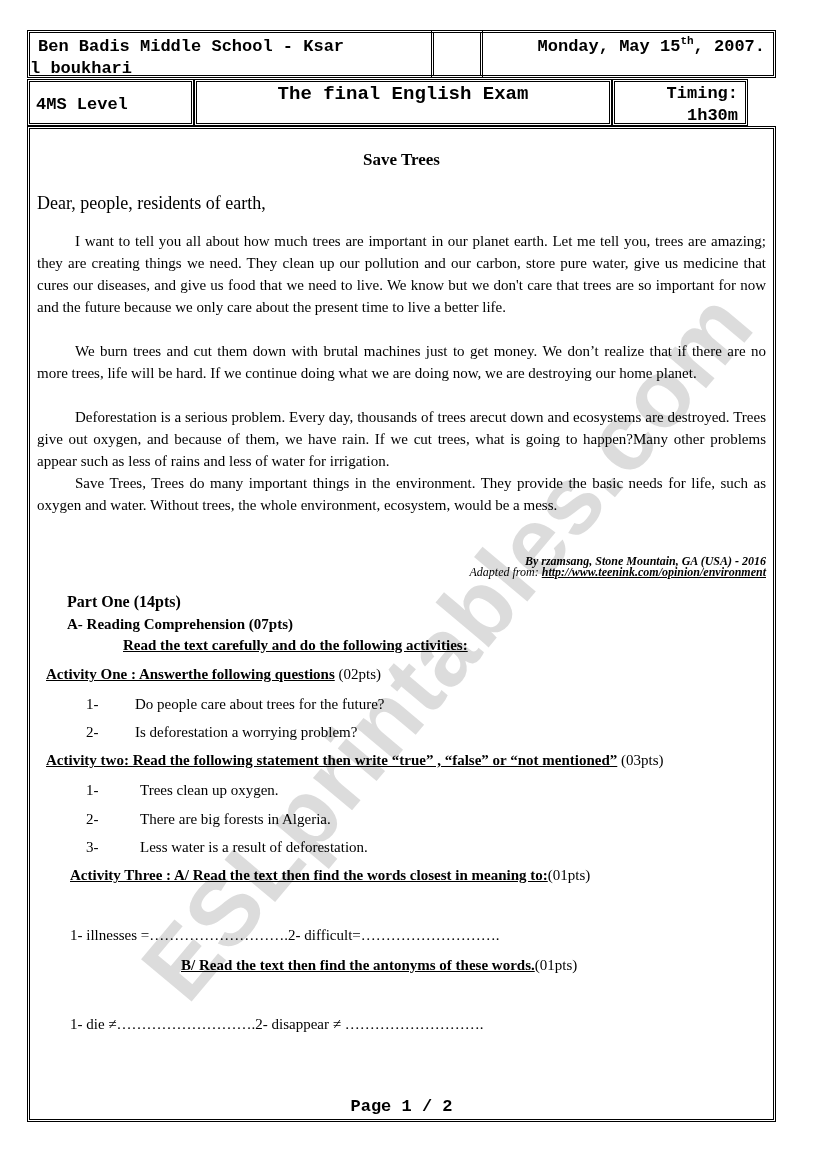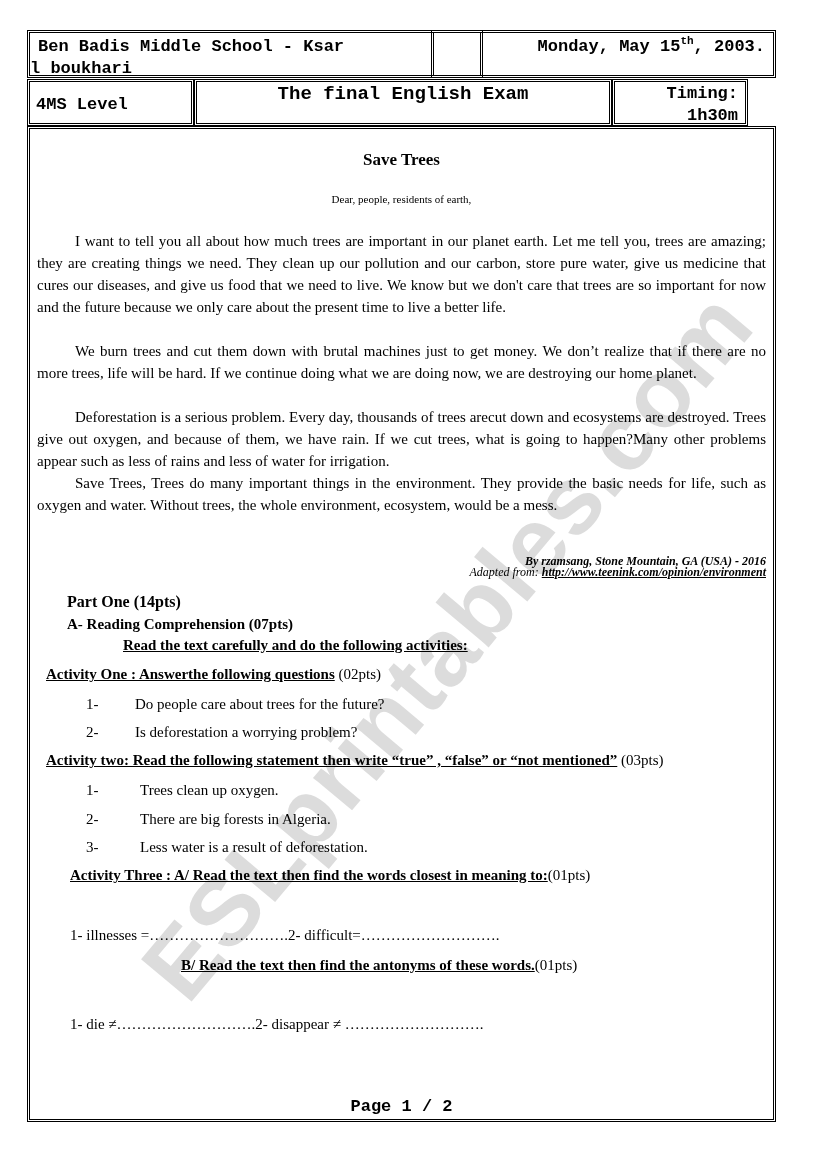--- a/index.html
+++ b/index.html
@@ -21,21 +21,21 @@
   #school-line1 { position: absolute; left: 8px; top: 3px; }
   #school-line2 { position: absolute; left: 0px; top: 25px; }
   #date-text { position: absolute; right: 8px; top: 3px; }
   #date-text sup { font-size: 11px; vertical-align: 7px; line-height: 0; }
   #level-text { position: absolute; left: 6px; top: 12px; }
   #title-text { position: absolute; left: 0; right: 0; top: 1px; text-align: center; font-size: 19px; }
   #timing-l1 { position: absolute; right: 7px; top: 1px; }
   #timing-l2 { position: absolute; right: 7px; top: 23px; }
 
   
-  .content { position: absolute; left: 37px; width: 729px; font-size: 11px; text-align: center; }
+  .content { position: absolute; left: 37px; width: 729px; font-size: 18px; }
   #passage-title { position: absolute; left: 27px; width: 749px; top: 150px; text-align: center; font-weight: bold; font-size: 17px; }
   #salutation { top: 193px; }
   .para { position: absolute; left: 37px; width: 729px; font-size: 15px; line-height: 22px; text-align: justify; text-indent: 38px; }
   #para1 { top: 230px; }
   #para2 { top: 340px; }
   #para3 { top: 406px; }
   #para4 { top: 472px; }
 
   .source { position: absolute; right: 60px; font-style: italic; font-size: 12px; text-align: right; line-height: 16px; }
   #source1 { top: 564px; }
@@ -68,21 +68,21 @@
 </head>
 <body>
 
 <div id="watermark">ESLprintables.com</div>
 
 <div class="dbl" id="school-box">
   <span id="school-line1" class="mono hdr-text">Ben Badis Middle School - Ksar</span>
   <span id="school-line2" class="mono hdr-text">l boukhari</span>
 </div>
 <div class="dbl" id="date-box">
-  <span id="date-text" class="mono hdr-text"><span>Monday, May 15</span><sup>th</sup><span>, 2003.</span></span>
+  <span id="date-text" class="mono hdr-text"><span>Monday, May 15</span><sup>th</sup><span>, 2007.</span></span>
 </div>
 <div class="dbl" id="level-box">
   <span id="level-text" class="mono hdr-text">4MS Level</span>
 </div>
 <div class="dbl" id="title-box">
   <div id="title-text" class="mono hdr-text">The final English Exam</div>
 </div>
 <div class="dbl" id="timing-box">
   <span id="timing-l1" class="mono hdr-text">Timing:</span>
   <span id="timing-l2" class="mono hdr-text">1h30m</span>

